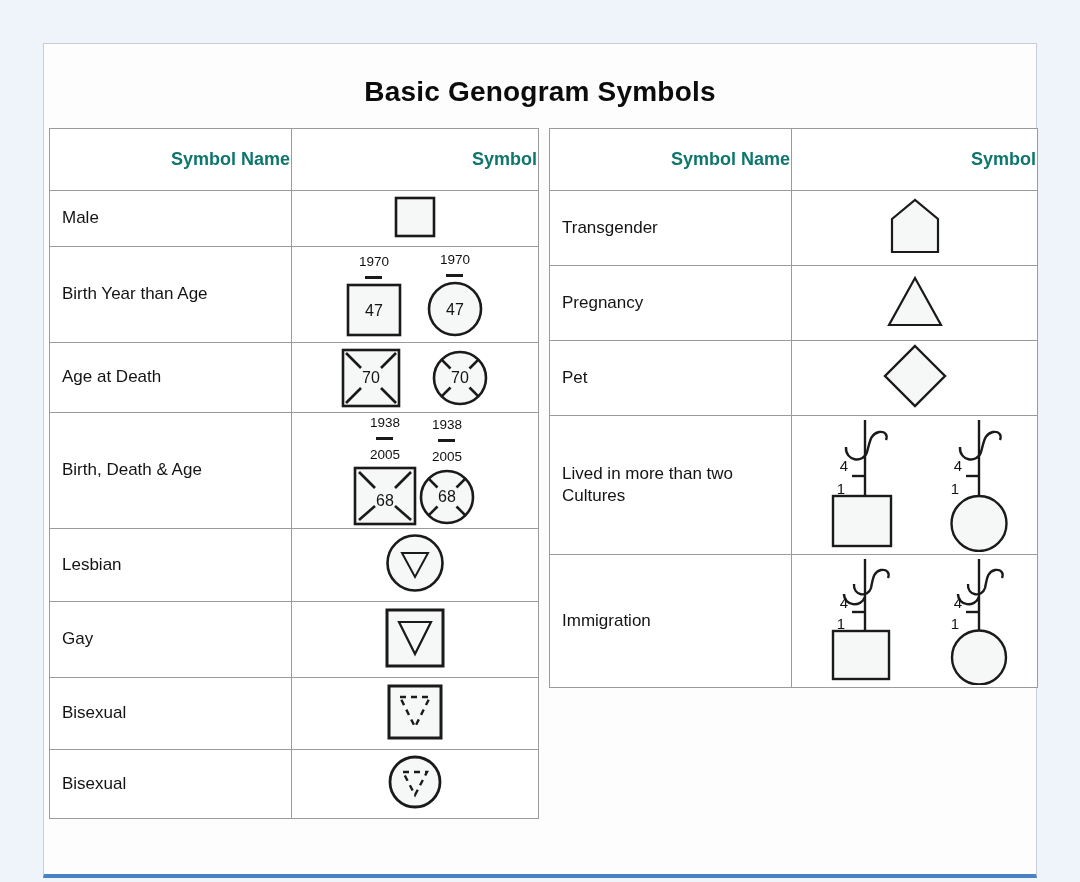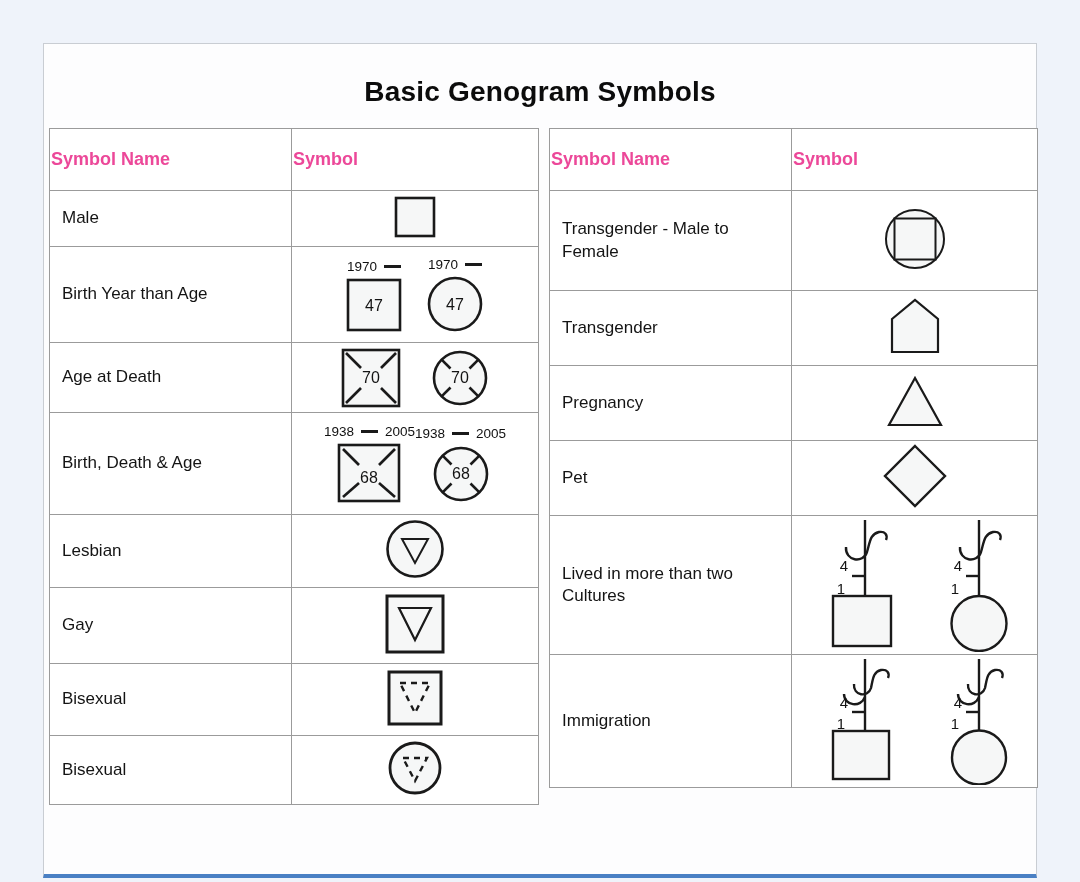--- a/index.html
+++ b/index.html
@@ -20,36 +20,36 @@
     margin:0;padding-top:32px;text-align:center;
     font-size:28px;font-weight:700;color:#0c0c0c;letter-spacing:.2px;
   }
   table.sym-table{
     position:absolute;top:84px;border-collapse:collapse;background:#ffffff;
     table-layout:fixed;
   }
   .t-left{left:5px;width:489px;}
   .t-right{left:505px;width:488px;}
   .sym-table th,.sym-table td{border:1px solid #9b9b9b;box-sizing:border-box;}
-  .sym-table th{font-size:18px;font-weight:700;color:#ec4899;text-align:left;}
+  .sym-table th{font-size:18px;font-weight:700;color:#0f766e;text-align:right;}
   thead tr{height:62px;}
   td.name{
     font-size:17px;color:#141414;text-align:left;vertical-align:middle;
     padding:0 10px 0 12px;line-height:1.32;
   }
   td.sym{text-align:center;vertical-align:middle;padding:2px 0;}
   .shape{fill:#f6f7f7;stroke:#1a1a1a;}
   .ln{fill:none;stroke:#1a1a1a;}
   svg text{font-size:16px;fill:#141414;font-family:"Liberation Sans",sans-serif;}
   svg text.small{font-size:15px;}
   .duo{display:flex;justify-content:center;align-items:flex-end;}
   .grp{display:flex;flex-direction:column;align-items:center;}
   .ylabel{
     display:flex;align-items:center;justify-content:center;gap:7px;
-    font-size:13.5px;color:#101010;margin-bottom:4px;white-space:nowrap;
+    font-size:13.5px;color:#101010;margin-bottom:4px;white-space:nowrap;flex-direction:column;
   }
   .dash{width:17px;height:3px;background:#1a1a1a;display:inline-block;}
 </style>
 </head>
 <body>
 
 <div class="panel">
   <h1 class="title">Basic Genogram Symbols</h1>
 
   <table class="sym-table t-left">
@@ -203,29 +203,20 @@
         <col style="width:242px">
         <col style="width:246px">
       </colgroup>
     <thead>
       <tr>
         <th>Symbol Name</th>
         <th>Symbol</th>
       </tr>
     </thead>
     <tbody>
-      <tr style="height:100px">
-        <td class="name">Transgender - Male to Female</td>
-        <td class="sym">
-          <svg width="64" height="64" viewBox="0 0 64 64">
-            <circle class="shape" cx="32" cy="32" r="29" stroke-width="2"></circle>
-            <rect class="shape" x="11.5" y="11.5" width="41" height="41" stroke-width="2"></rect>
-          </svg>
-        </td>
-      </tr>
       <tr style="height:75px">
         <td class="name">Transgender</td>
         <td class="sym">
           <svg width="50" height="57" viewBox="0 0 50 57">
             <path class="shape" d="M2 21 L25 2 L48 21 L48 54 L2 54 Z" stroke-width="2.2"></path>
           </svg>
         </td>
       </tr>
       <tr style="height:75px">
         <td class="name">Pregnancy</td>

